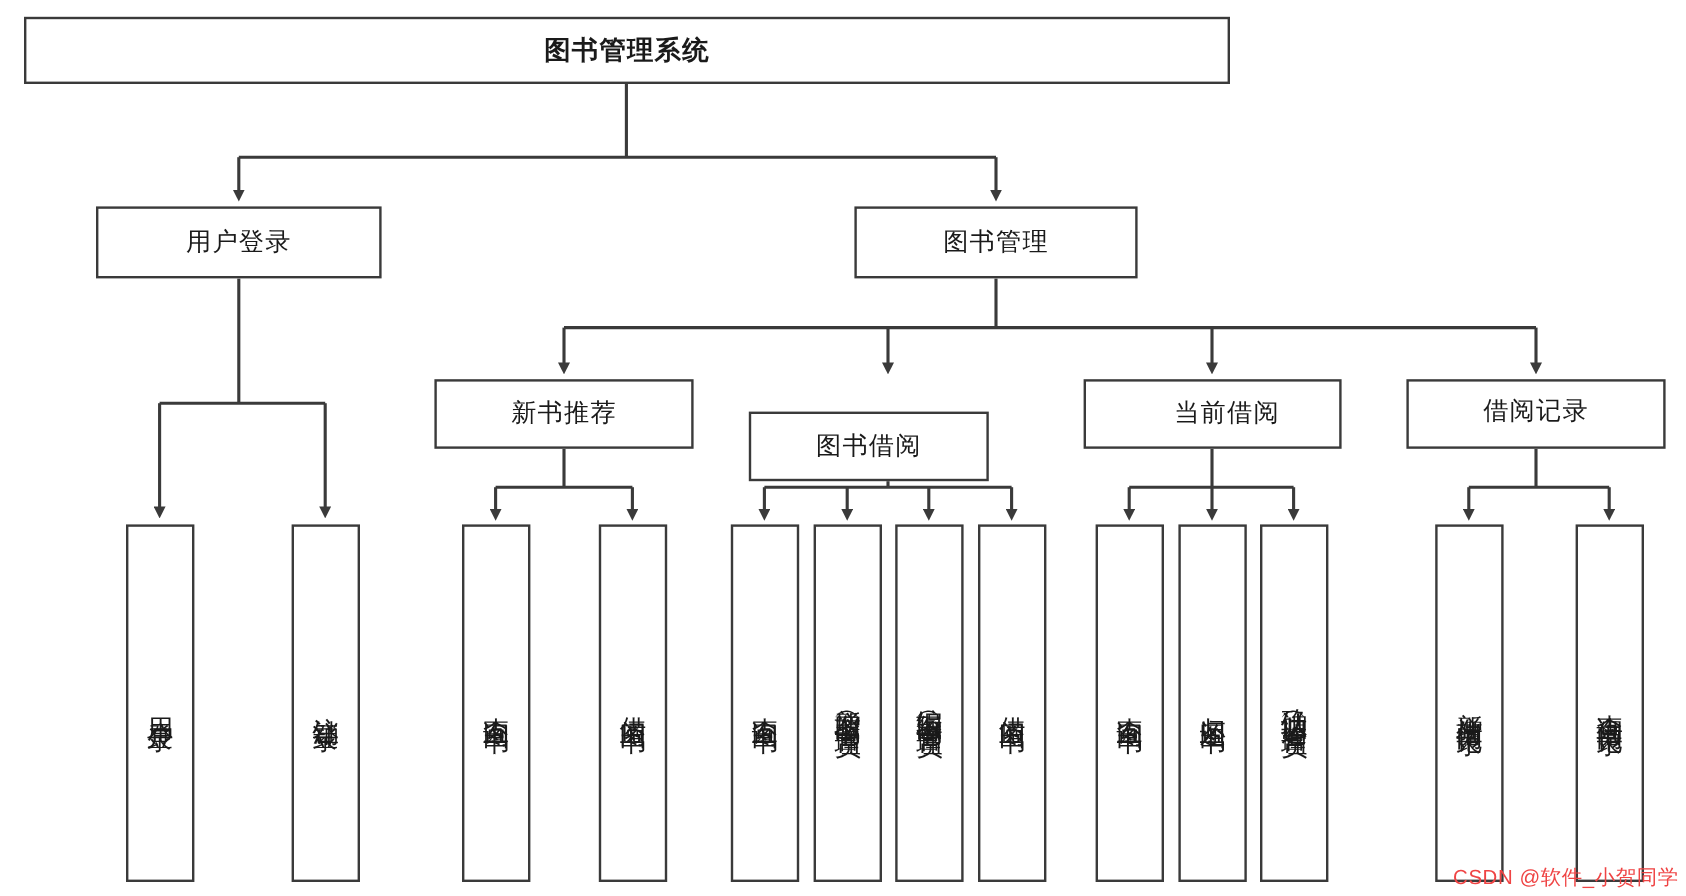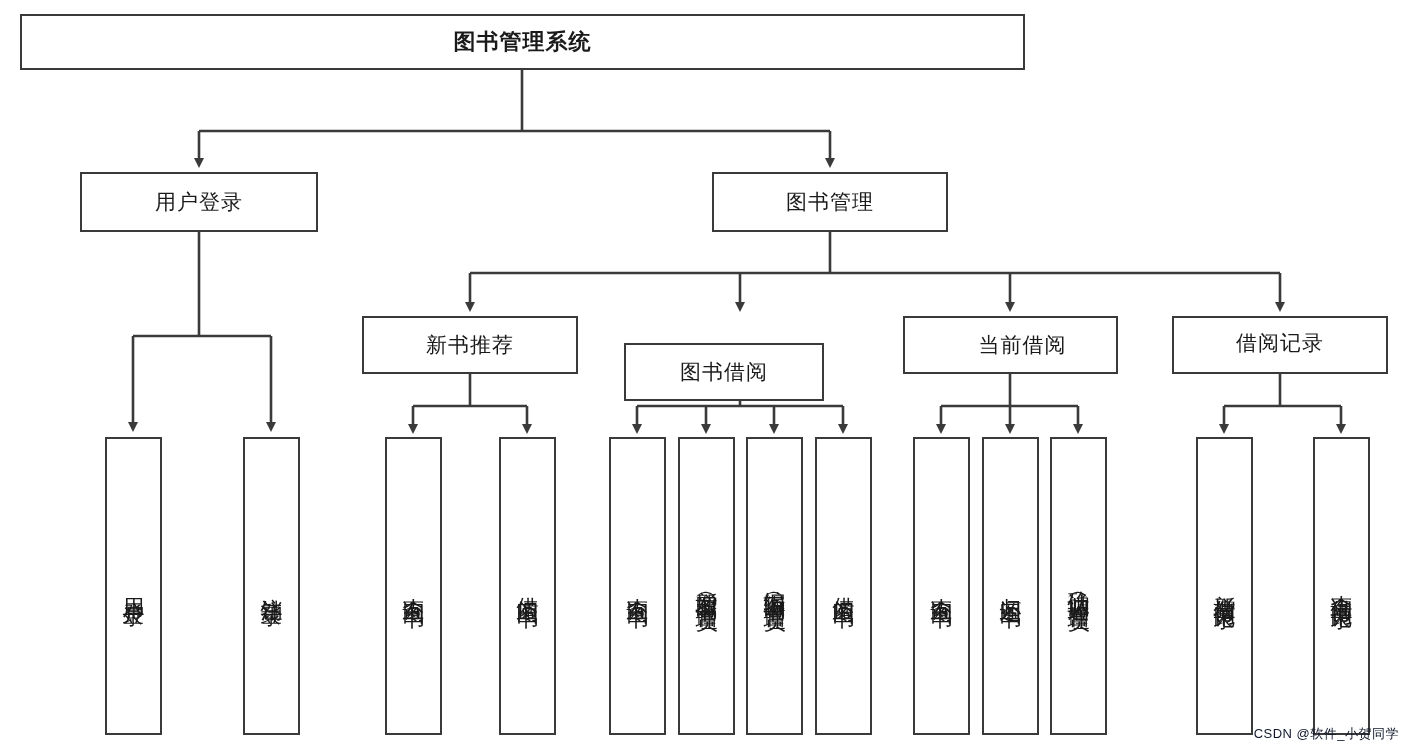--- a/index.html
+++ b/index.html
@@ -58,22 +58,22 @@
     text-orientation: upright;
     font-size: 22px;
     line-height: 1.0;
     letter-spacing: 3px;
     white-space: nowrap;
   }
   .watermark {
     position: absolute;
     right: 6px;
     bottom: 4px;
-    font-size: 13px;
-    color: #0f172a;
+    font-size: 17px;
+    color: #ef4444;
     letter-spacing: 0.5px;
     white-space: nowrap;
   }
 </style>
 </head>
 <body>
 
 <div id="canvas">
 
   <svg class="connectors" viewBox="0 0 1405 747" xmlns="http://www.w3.org/2000/svg">

